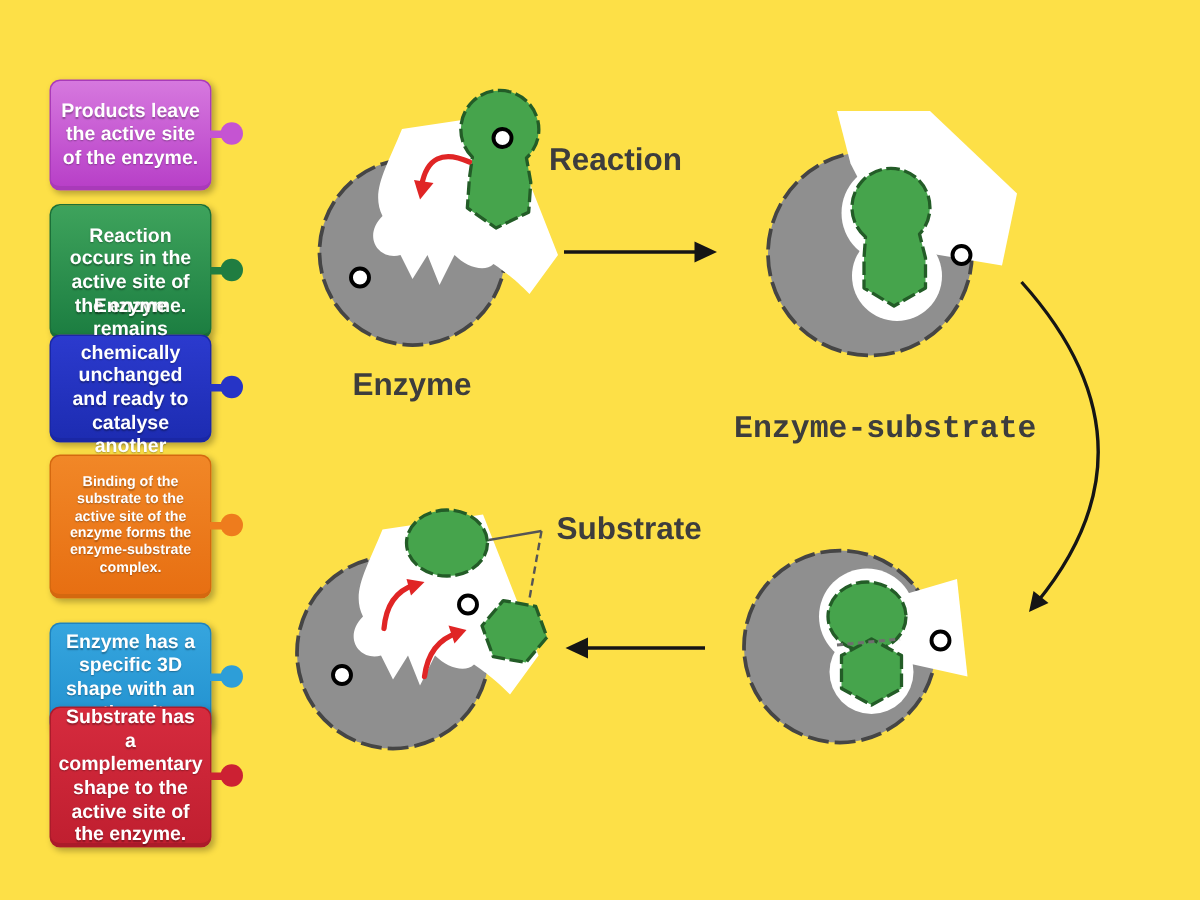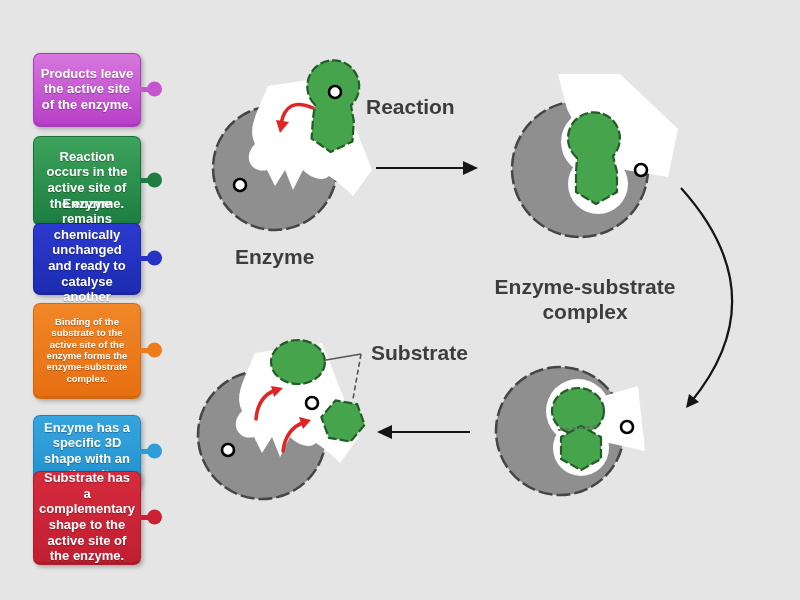--- a/index.html
+++ b/index.html
@@ -44,26 +44,26 @@
   .redhead{fill:var(--red-arrow,#e02525);stroke:none;}
   .dot{fill:var(--target-dot-fill,#fff);stroke:var(--target-dot-outline,#000);stroke-width:2.6;cursor:pointer;}
   .split{stroke:#6f6f6f;stroke-width:2;stroke-dasharray:4 3;fill:none;}
   .thin{stroke:#555555;stroke-width:1.6;fill:none;}
   .thindash{stroke:#555555;stroke-width:1.6;fill:none;stroke-dasharray:5 3;}
   
   .dlabel{
     position:absolute;color:var(--label-text,#3d3d3d);
     font-size:21px;font-weight:bold;white-space:nowrap;
   }
-  .dlabel-center{text-align:center;line-height:25px;}
+  .dlabel-center{text-align:right;line-height:25px;font-family:Liberation Mono, monospace;}
 </style>
 </head>
 <body>
 
-<div class="stage" style="background: #e5e5e5;">
+<div class="stage" style="background: #fde047;">
 
   <div class="card size-a" style="top: 53px; height: 74px; --card-top: #d678de; --card-bottom: #b840c8; --card-border: #a93ab9; --card-pin: #c554d2;">
     <div class="card-text">Products leave the active site of the enzyme.</div>
     <span class="pin"></span>
   </div>
   <div class="card size-a" style="top: 136px; height: 90px; --card-top: #3ea35c; --card-bottom: #1c7e41; --card-border: #1b7038; --card-pin: #207d41;">
     <div class="card-text">Reaction occurs in the active site of the enzyme.</div>
     <span class="pin"></span>
   </div>
   <div class="card size-b" style="top: 223px; height: 72px; --card-top: #2b3ace; --card-bottom: #1d2cb2; --card-border: #1a27a5; --card-pin: #2634c6;">
@@ -161,17 +161,16 @@
     <circle class="dot" cx="641" cy="170" r="6"></circle>
     <circle class="dot" cx="627" cy="427" r="6"></circle>
     <circle class="dot" cx="312" cy="403" r="6"></circle>
     <circle class="dot" cx="228" cy="450" r="6"></circle>
   </svg>
 
   <div class="dlabel" style="left:366px;top:95px">Reaction</div>
   <div class="dlabel" style="left:235px;top:245px">Enzyme</div>
   <div class="dlabel dlabel-center" style="left:479px;top:274px;width:212px">
     <div>Enzyme-substrate</div>
-    <div>complex</div>
   </div>
   <div class="dlabel" style="left:371px;top:341px">Substrate</div>
 
 </div>
 
 </body></html>

